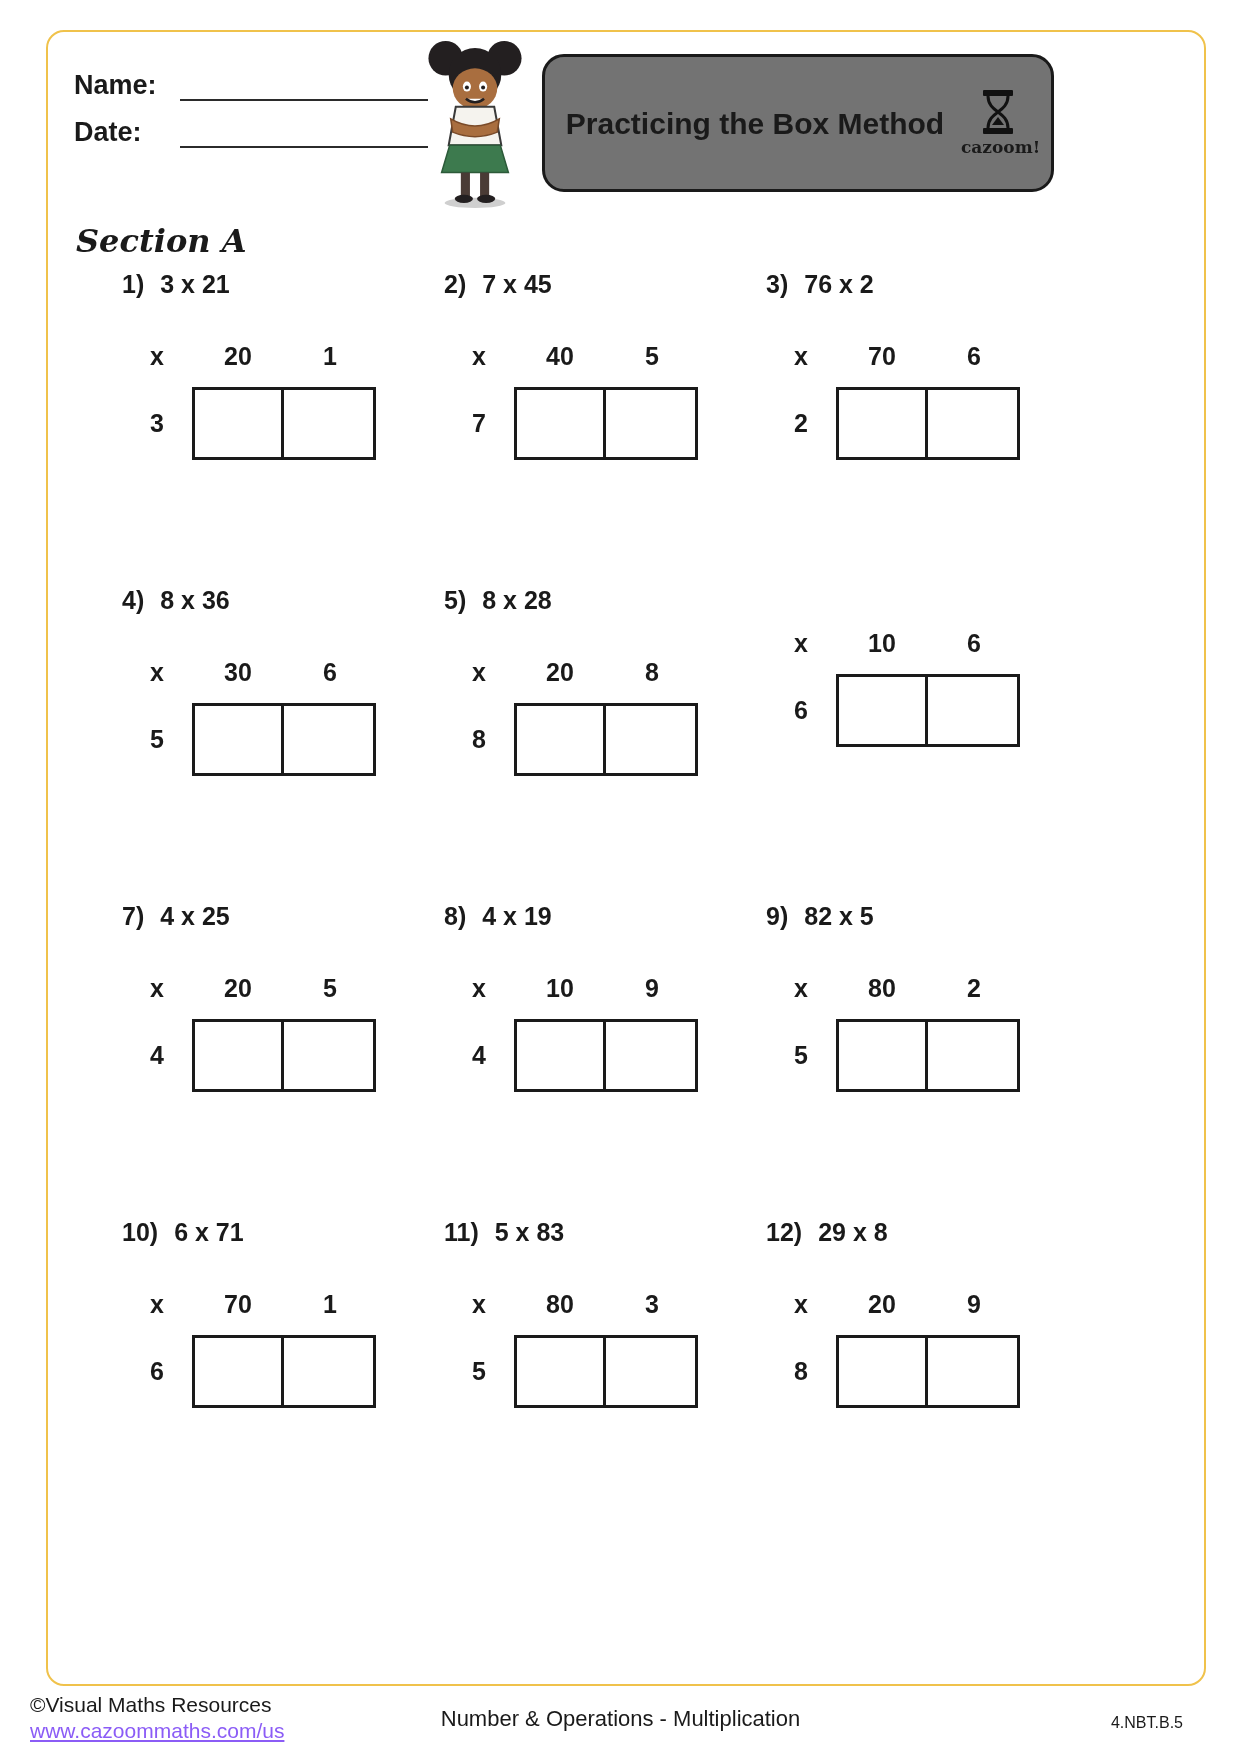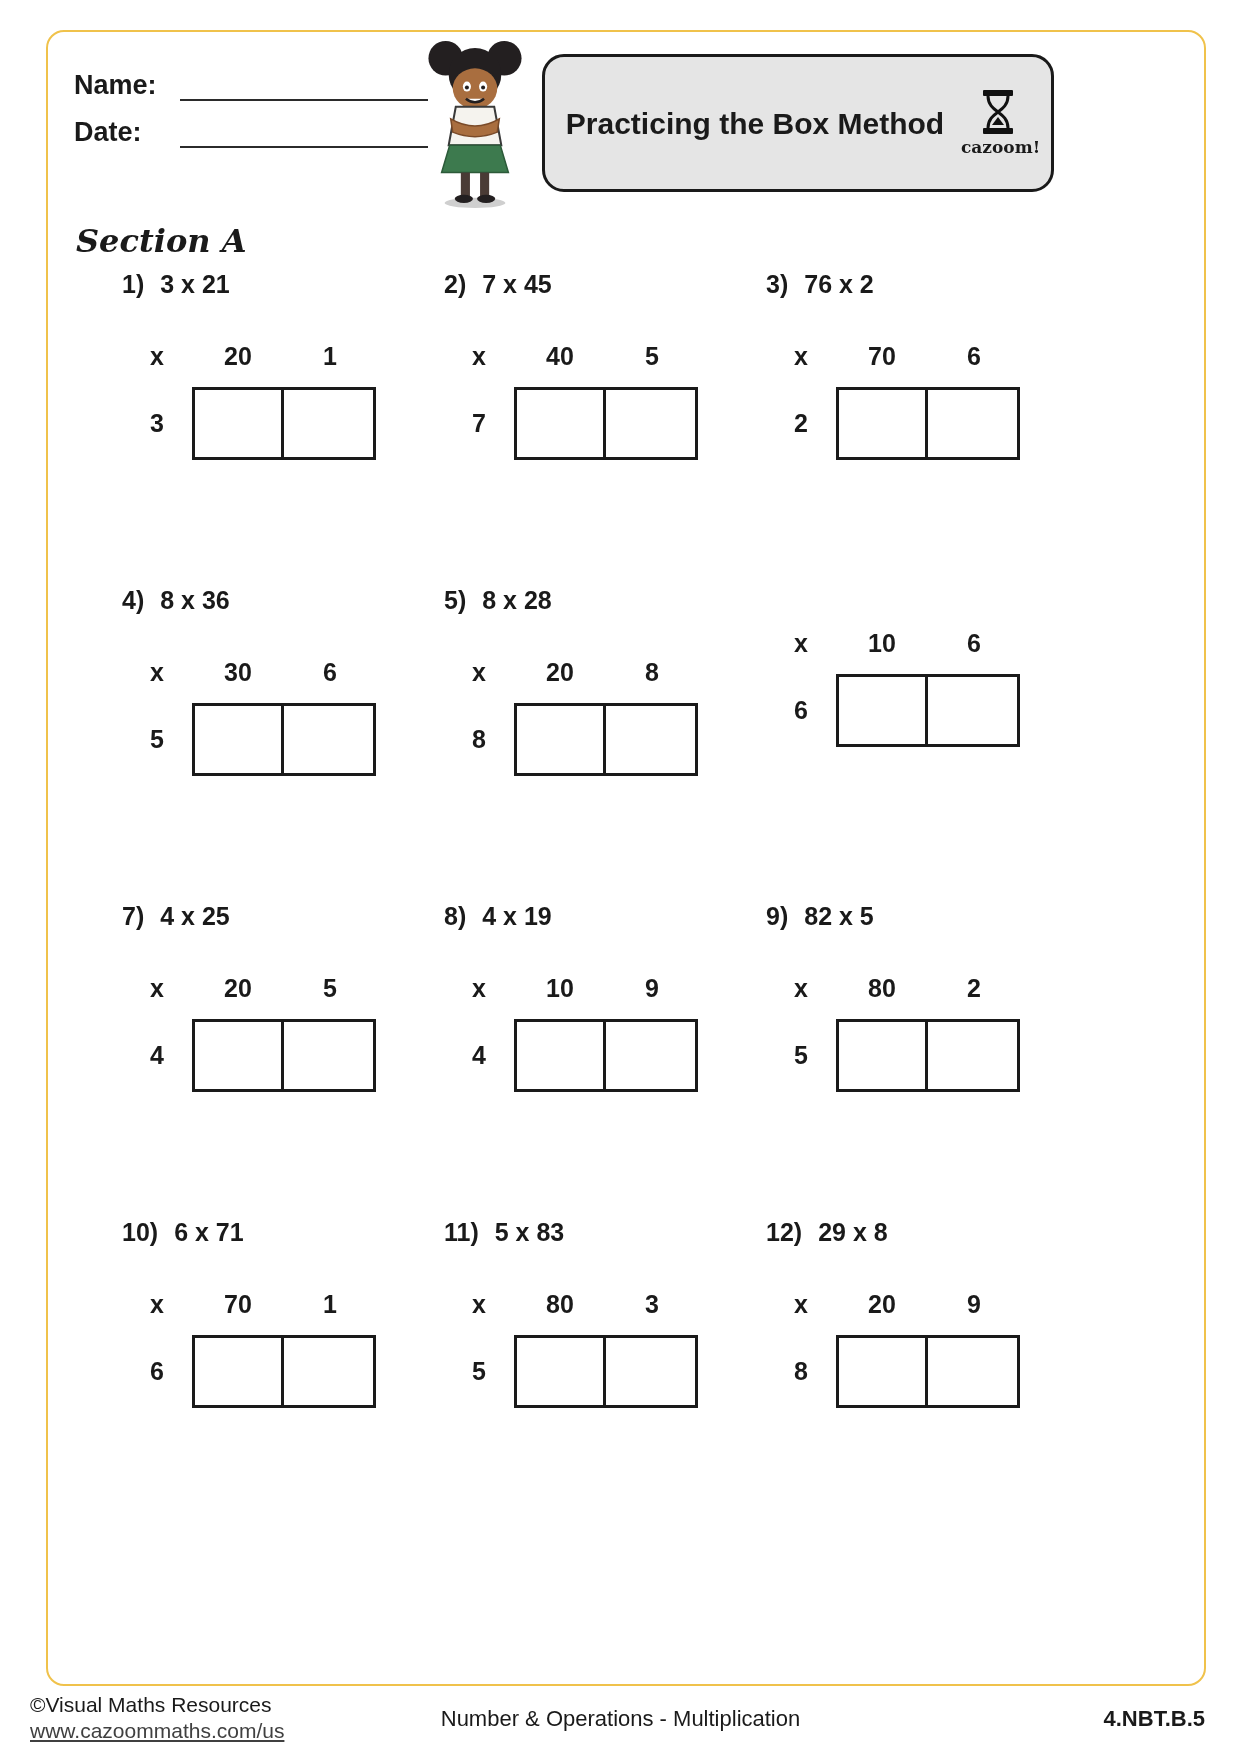--- a/index.html
+++ b/index.html
@@ -19,21 +19,21 @@
     margin-left:6px;
   }
   
   .name-date { position:absolute; left:26px; top:38px; }
   .field { display:flex; align-items:flex-end; margin-bottom:16px; font-size:27px; font-weight:bold; }
   .field .label { width:96px; }
   .field .line { width:248px; height:30px; border-bottom:2px solid #2b2b2b; margin-left:10px; }
   .mascot { position:absolute; left:368px; top:6px; width:118px; height:172px; }
   .title-box {
     position:absolute; left:494px; top:22px; width:512px; height:138px;
-    background:#e5e5e5; border:3px solid #1a1a1a; border-radius:22px;
+    background:#737373; border:3px solid #1a1a1a; border-radius:22px;
     display:flex; align-items:center; justify-content:center; gap:12px; padding:6px 16px;
   }
   .title-text { flex:1; text-align:center; font-size:30px; font-weight:bold; line-height:1.3; }
   .logo { width:74px; text-align:right; }
   .logo-mark { display:block; margin:0 auto 2px auto; }
   .logo-text { font-family:"DejaVu Serif", serif; font-weight:bold; font-size:17px; }
   
   .section-title {
     position:absolute; left:28px; top:190px;
     font-family:"DejaVu Serif", serif; font-style:italic; font-weight:bold; font-size:32px;
@@ -52,23 +52,23 @@
     height:62px; align-items:center; text-align:center;
     font-size:25px; font-weight:bold;
   }
   .box-row { display:grid; grid-template-columns:70px 184px; align-items:center; }
   .row-label { font-size:25px; font-weight:bold; text-align:center; }
   .boxes { display:flex; height:73px; border:3px solid #1a1a1a; background:#fff; }
   .cell { width:50%; height:100%; }
   .cell:first-child { border-right:3px solid #1a1a1a; }
   
   .footer-left { position:absolute; left:30px; bottom:10px; font-size:21px; line-height:1.25;margin-top:36px; }
-  .footer-link { color:#404040; text-decoration:underline; cursor:pointer; }
+  .footer-link { color:#8b5cf6; text-decoration:underline; cursor:pointer; }
   .footer-center { position:absolute; left:0; right:0; bottom:22px; text-align:center; font-size:22px; }
-  .footer-right { position:absolute; right:36px; bottom:22px; font-size:22px; font-weight:bold; }
+  .footer-right { position:absolute; right:58px; bottom:22px; font-size:16px; font-weight:normal; }
 </style>
 </head>
 <body>
 
 <div class="border-box">
 
   <div class="name-date">
     <div class="field">
       <span class="label">Name:</span>
       <span class="line"></span>

